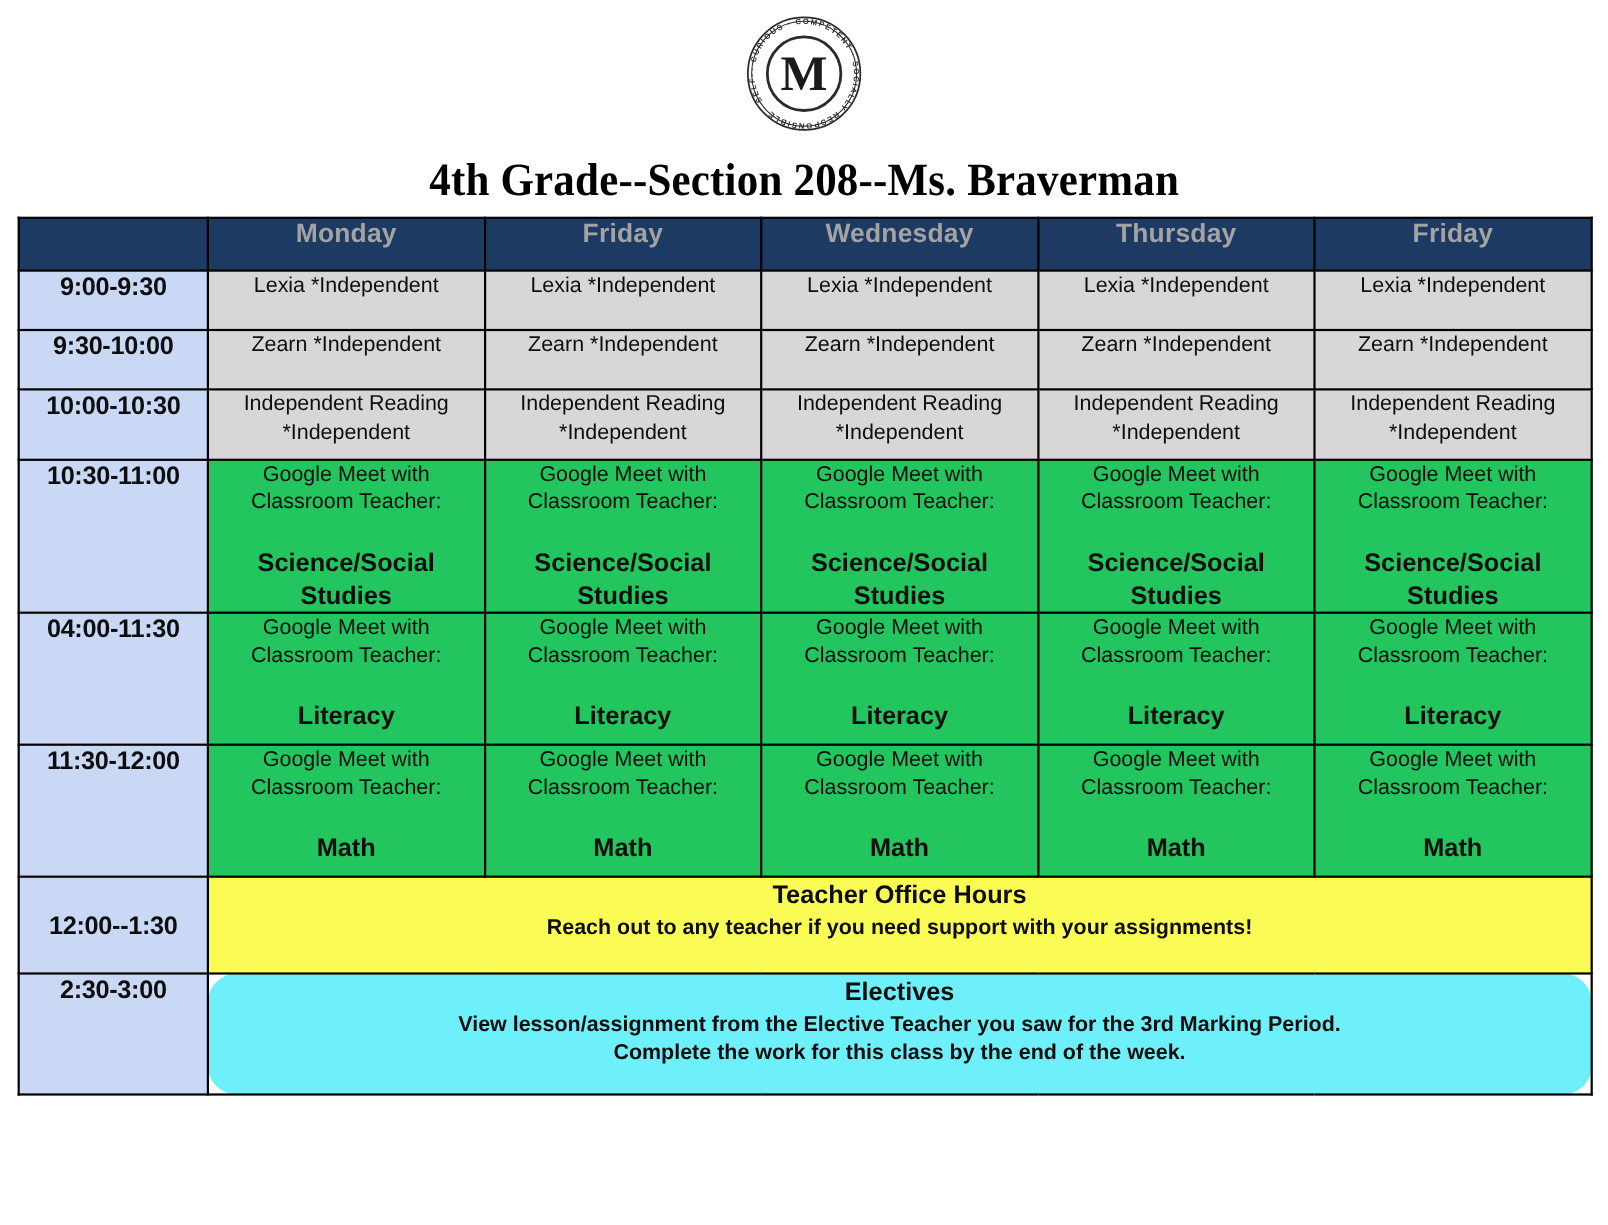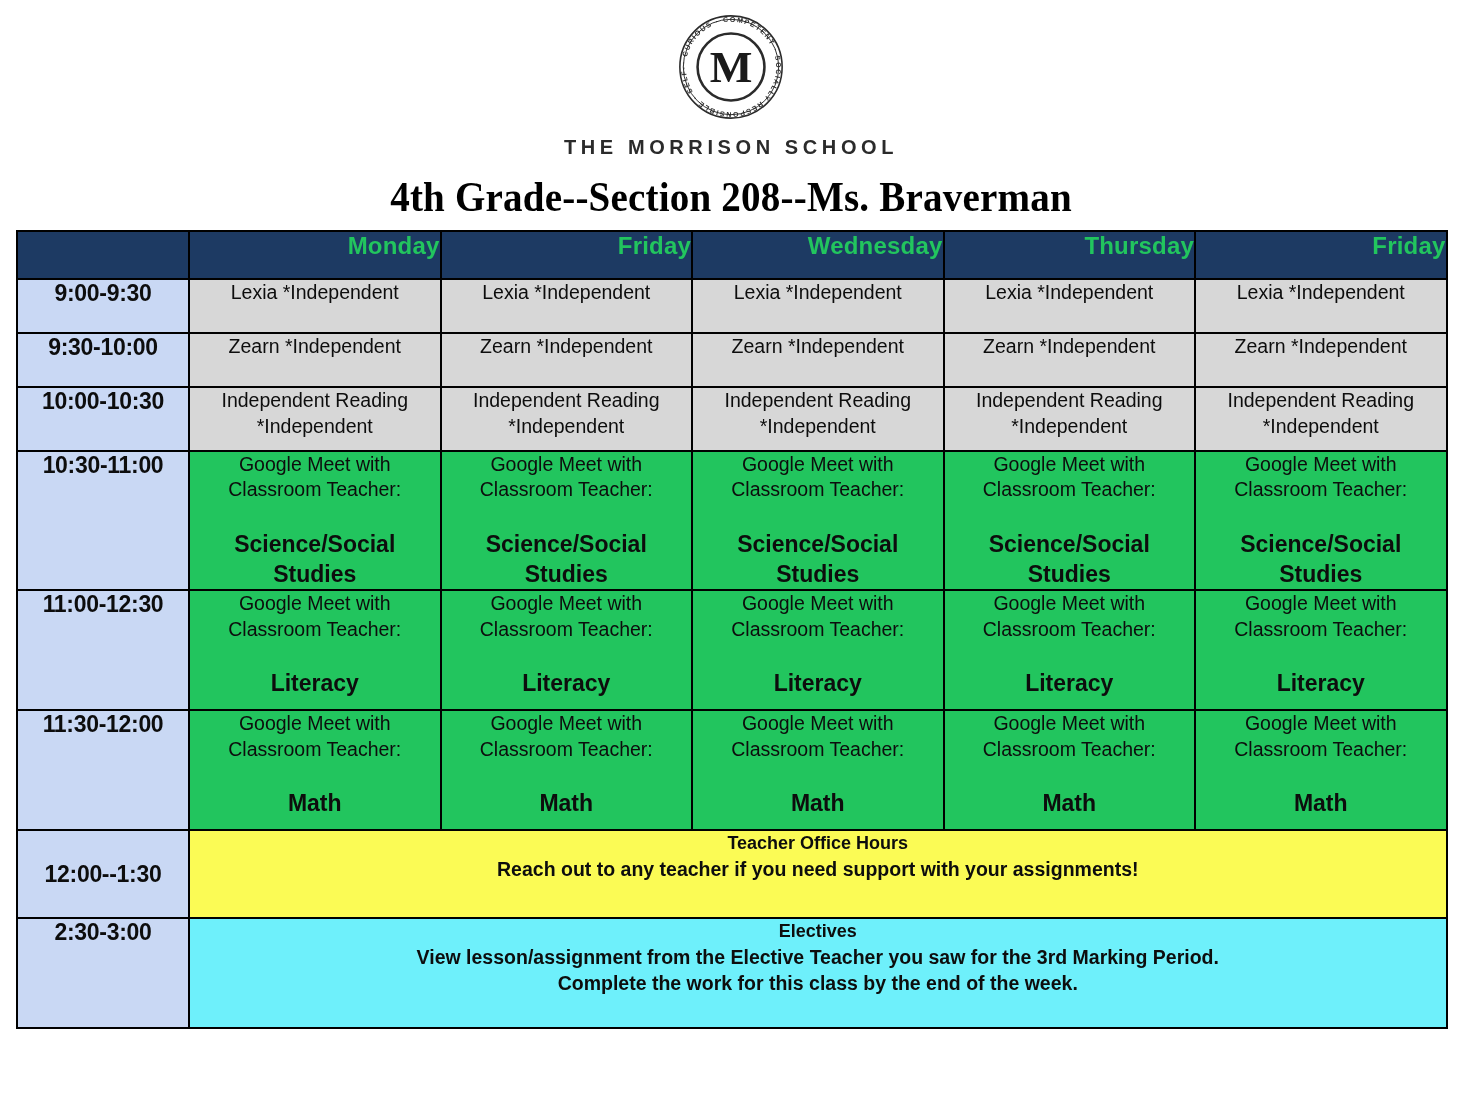--- a/index.html
+++ b/index.html
@@ -64,25 +64,25 @@
     padding: 0;
     vertical-align: top;
   }
 
   col.time-col  { width: 172px; }
   col.day-col   { width: 251.5px; }
 
   
   thead th {
     background: #1d3a63;
-    color: #22c55e;
+    color: #a3a3a3;
     font-size: 24px;
     font-weight: 700;
     height: 46px;
-    text-align: right;
+    text-align: center;
     vertical-align: middle;
     letter-spacing: 0.2px;
   }
   thead th.corner {
     background: #1d3a63;
   }
 
   
   td.time {
     background: #c9d8f4;
@@ -117,30 +117,30 @@
   
   td.band {
     text-align: center;
     font-size: 19.5px;
     line-height: 1.36;
     padding: 10px 8px;
     vertical-align: middle;
   }
   td.band .band-title {
     font-weight: 700;
-    font-size: 18px;
+    font-size: 23px;
     text-align: center;
   }
   td.band .band-sub {
     font-weight: 700;
     font-size: 19.5px;
   }
   td.band.yellow { background: #fbfb55; }
   td.band.green  { background: #6ef153; }
-  td.band.cyan   { background: #6ef0fb; }
+  td.band.cyan   { background: #6ef0fb; border-radius: 26px; }
 
   
   tr.r-short td { height: 52px; }
   tr.r-med   td { height: 62px; }
   tr.r-tall  td { height: 118px; }
   tr.r-office td { height: 86px; }
   tr.r-flex  td { height: 44px; }
   tr.r-elect td { height: 108px; }
 </style>
 </head>
@@ -154,21 +154,20 @@
     </defs>
     <circle cx="60" cy="60" r="52" fill="none" stroke="#2b2b2b" stroke-width="1.6"></circle>
     <circle cx="60" cy="60" r="48.5" fill="none" stroke="#2b2b2b" stroke-width="1"></circle>
     <circle cx="60" cy="60" r="34" fill="none" stroke="#2b2b2b" stroke-width="2.6"></circle>
     <text font-family="Liberation Sans, sans-serif" font-size="7.1" font-weight="700" letter-spacing="1.5" fill="#2b2b2b">
       <textPath href="#mottoArcTop" startOffset="1%">· CURIOUS · COMPETENT · SOCIALLY RESPONSIBLE · SELF-ASSURED </textPath>
     </text>
     <text x="60" y="60" text-anchor="middle" dominant-baseline="central" font-family="Liberation Serif, serif" font-size="46" font-weight="700" fill="#1a1a1a">M</text>
   </svg>
 
-  <div class="school-name">THE MORRISON SCHOOL</div>
 </div>
 
 <div class="doc-title">4th Grade--Section 208--Ms. Braverman</div>
 
 <div class="sched-wrap">
   <table class="schedule">
     <colgroup>
       <col class="time-col">
       <col class="day-col">
         <col class="day-col">
@@ -253,21 +252,21 @@
             <div class="subject">Science/Social Studies</div>
           </td>
         <td class="cell">
             <div class="meet-line">Google Meet with</div>
             <div class="meet-line">Classroom Teacher:</div>
             <div class="subject">Science/Social Studies</div>
           </td>
       </tr>
 
       <tr class="r-tall">
-        <td class="time">11:00-12:30</td>
+        <td class="time">04:00-11:30</td>
         <td class="cell">
             <div class="meet-line">Google Meet with</div>
             <div class="meet-line">Classroom Teacher:</div>
             <div class="subject">Literacy</div>
           </td>
         <td class="cell">
             <div class="meet-line">Google Meet with</div>
             <div class="meet-line">Classroom Teacher:</div>
             <div class="subject">Literacy</div>
           </td>

